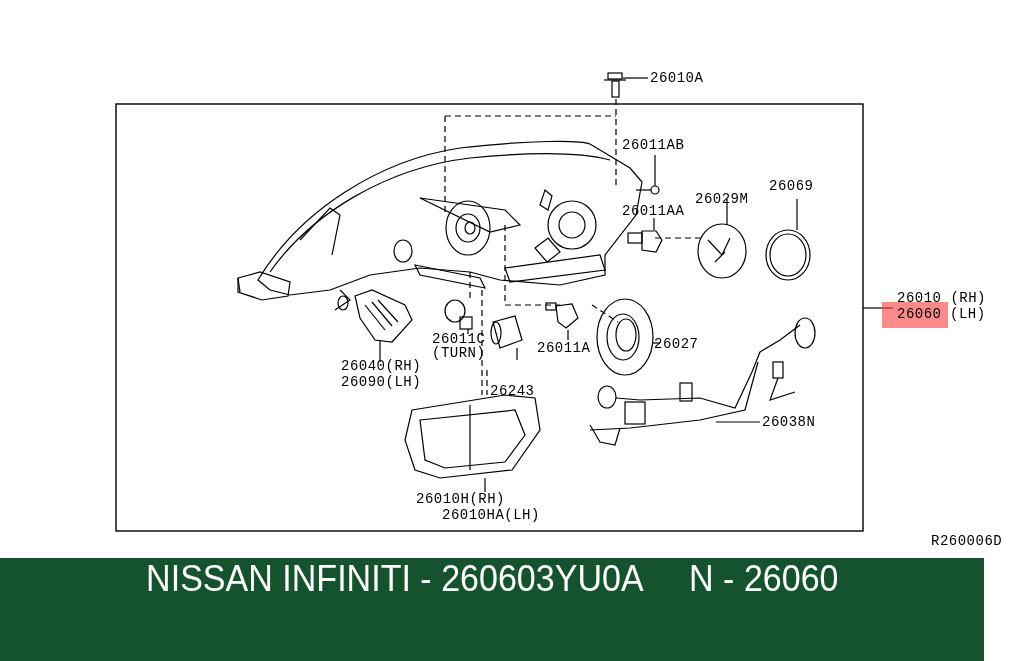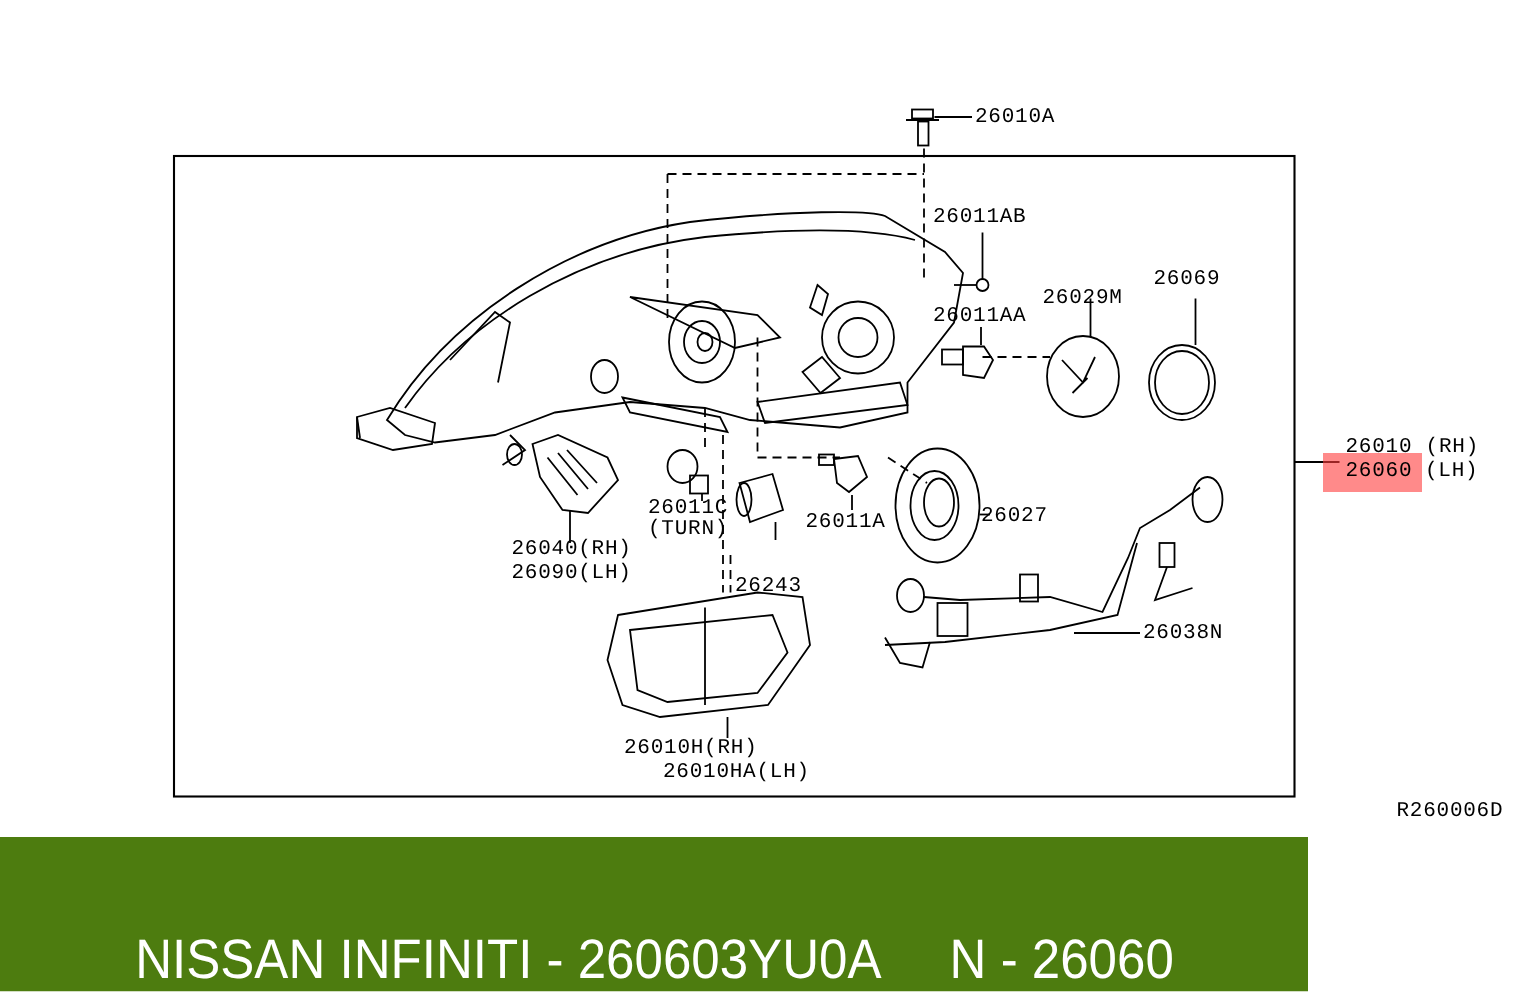--- a/index.html
+++ b/index.html
@@ -13,22 +13,22 @@
     .label {
       position: absolute; font-family: Liberation Mono, monospace;
       font-size: 14px; line-height: 15px; color: #000; letter-spacing: 0.5px;
       white-space: nowrap;
     }
     .highlight {
       position: absolute; left: 882px; top: 302px; width: 66px; height: 26px;
       background: rgba(255, 60, 60, 0.6);
     }
     #footer {
-      position: absolute; left: 0; top: 558px; width: 872px; height: 103px;
-      background: #4d7c0f; display: flex; align-items: flex-end; justify-content: center;
+      position: absolute; left: 0; top: 558px; width: 984px; height: 103px;
+      background: #14532d; display: flex; align-items: flex-start; justify-content: center;
     }
     #footer-text {
       font-family: "Liberation Sans", sans-serif; font-size: 37px; color: #ffffff;
       transform: scaleX(0.92); white-space: pre; letter-spacing: 0px;
     }
   </style>
 </head>
 <body>
 
 <div id="diagram-area">

